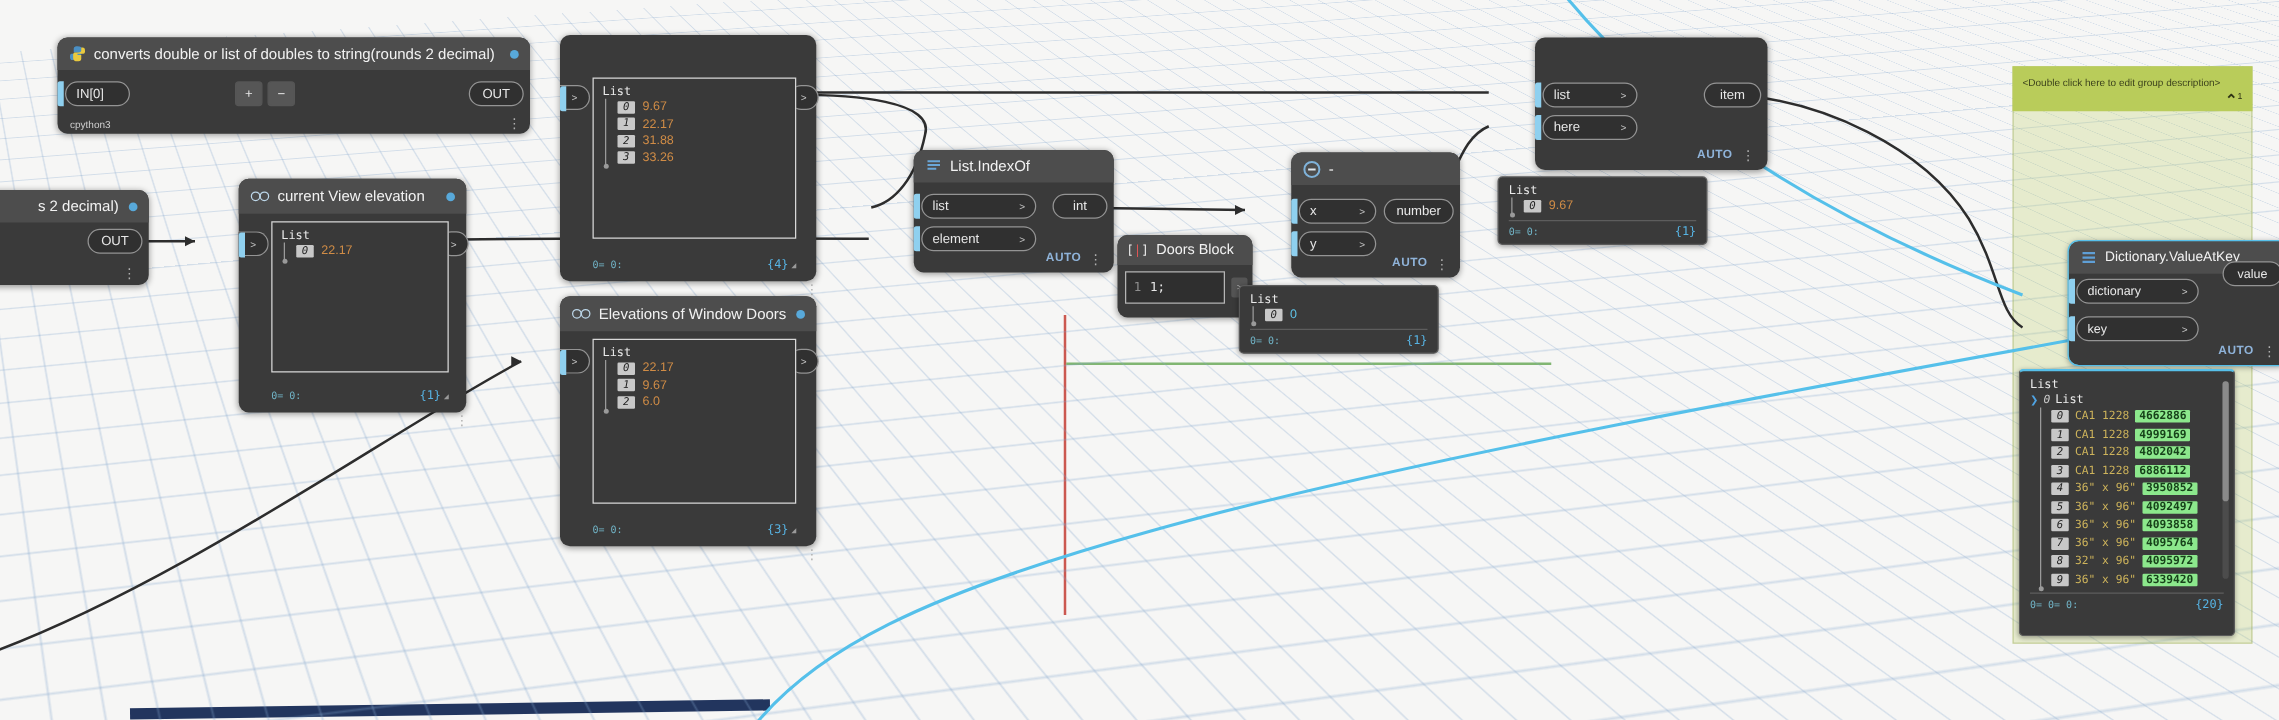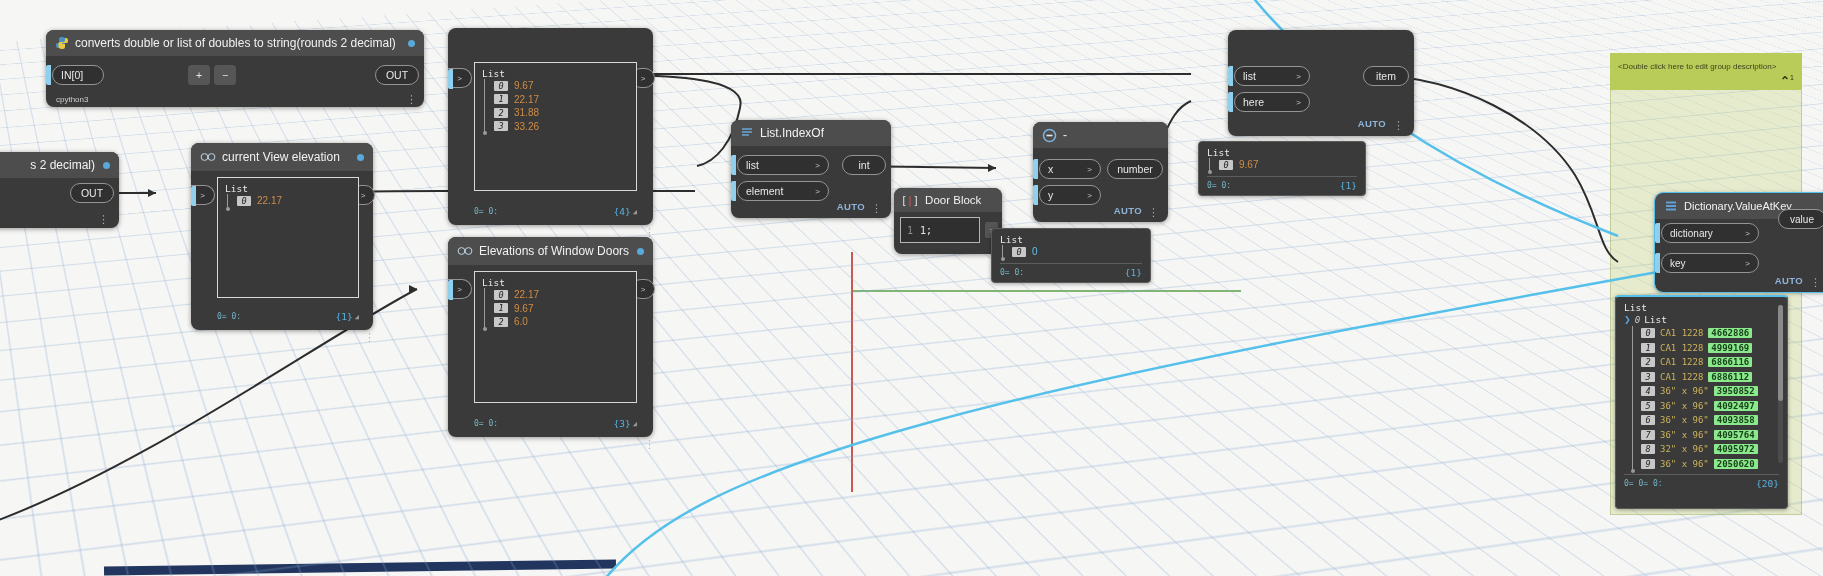--- a/index.html
+++ b/index.html
@@ -311,21 +311,21 @@
         </span>
     </div>
     <span class="pill outpill" style="top:35px;width:44px">int</span>
     <span class="auto" style="right:26px;bottom:6px">AUTO</span>
     <span class="kebab" style="right:9px;bottom:5px">⋮</span>
   </div>
 
   <div class="node" style="left:858px;top:188px;width:108px;height:66px">
     <div class="nhead" style="height:24px;padding:0 7px">
       <span class="cbicon icon">[<b>|</b>]</span>
-      <span class="ntitle" style="font-size:11.5px">Door Block</span>
+      <span class="ntitle" style="font-size:11.5px">Doors Block</span>
     </div>
     <div class="cb-box" style="left:6px;top:29px;right:22px;height:26px">
       <span class="lineno">1</span>
       <span>1;</span>
     </div>
     <div class="cb-out" style="right:4px;top:34px">
         <span>&gt;</span>
       </div>
   </div>
 
@@ -453,21 +453,21 @@
           <span class="chip">4662886</span>
         </div>
       <div class="drow">
           <span class="idx">1</span>
           <span class="gold">CA1 1228</span>
           <span class="chip">4999169</span>
         </div>
       <div class="drow">
           <span class="idx">2</span>
           <span class="gold">CA1 1228</span>
-          <span class="chip">6866116</span>
+          <span class="chip">4802042</span>
         </div>
       <div class="drow">
           <span class="idx">3</span>
           <span class="gold">CA1 1228</span>
           <span class="chip">6886112</span>
         </div>
       <div class="drow">
           <span class="idx">4</span>
           <span class="gold">36" x 96"</span>
           <span class="chip">3950852</span>
@@ -488,21 +488,21 @@
           <span class="chip">4095764</span>
         </div>
       <div class="drow">
           <span class="idx">8</span>
           <span class="gold">32" x 96"</span>
           <span class="chip">4095972</span>
         </div>
       <div class="drow">
           <span class="idx">9</span>
           <span class="gold">36" x 96"</span>
-          <span class="chip">2050620</span>
+          <span class="chip">6339420</span>
         </div>
     </div>
     <div class="scrolltrack">
         <div class="scrollthumb"></div>
       </div>
     <div class="bfoot" style="margin-top:3px">
       <span class="levels">0= 0= 0:</span>
       <span class="cnt">{20}</span>
     </div>
   </div>

